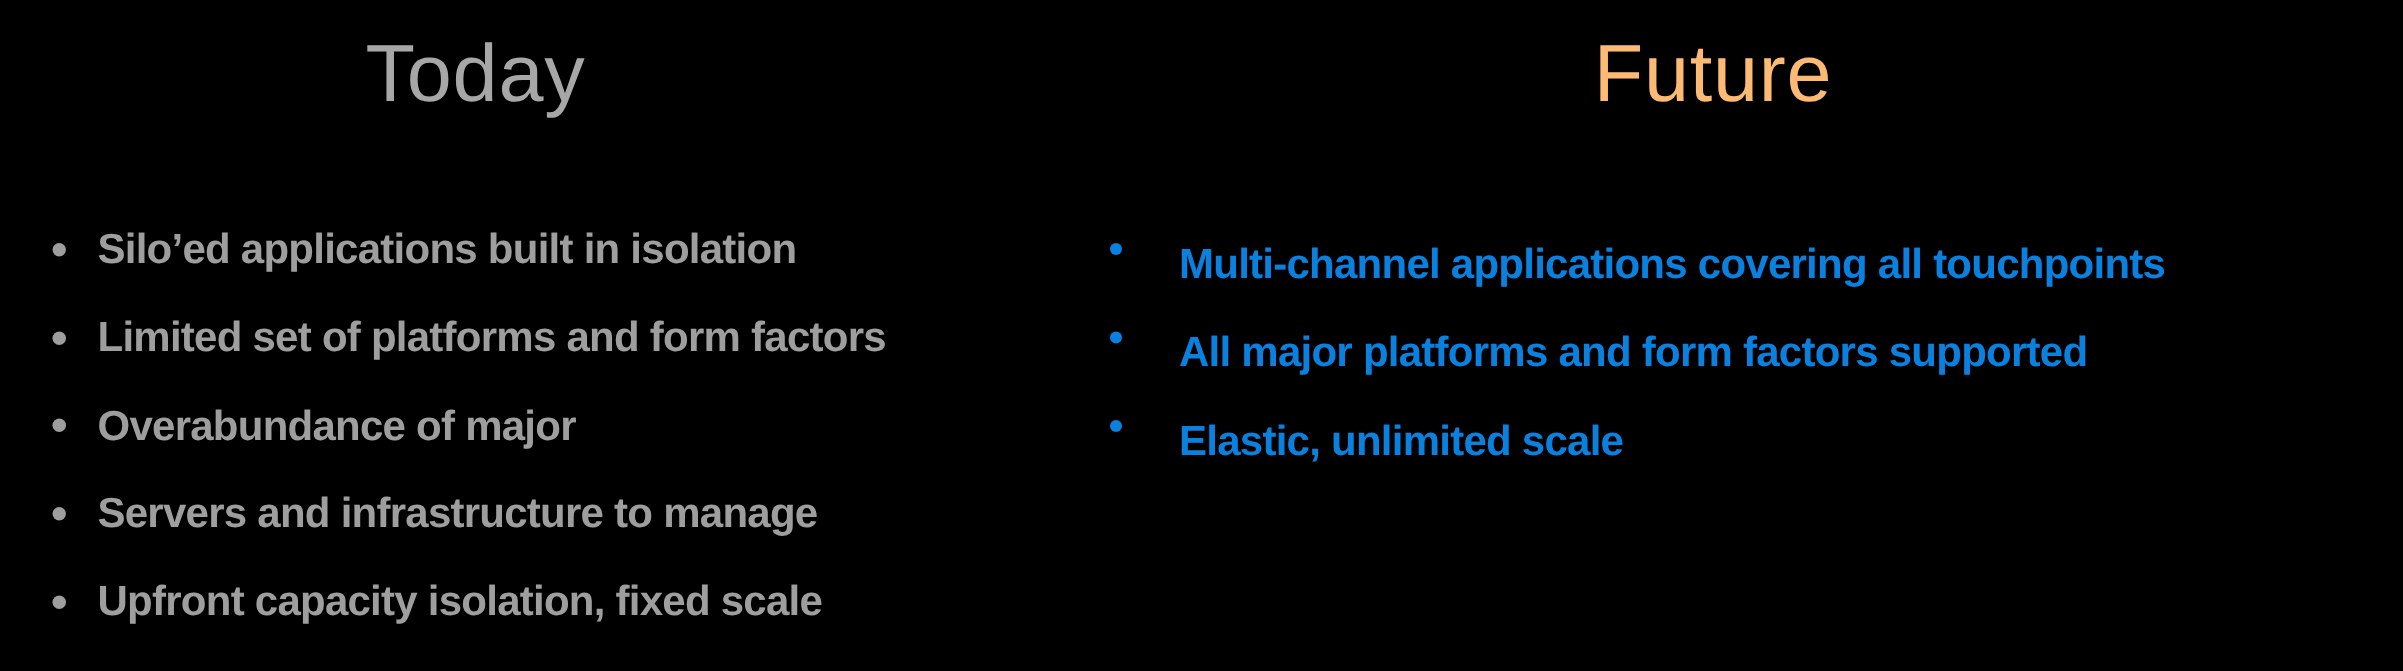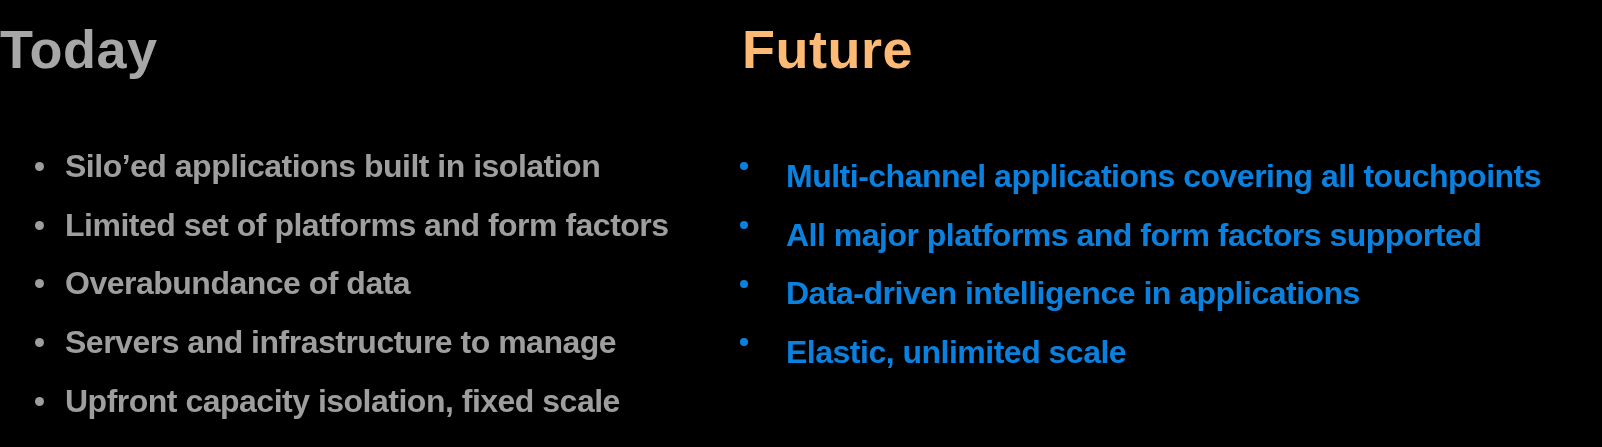--- a/index.html
+++ b/index.html
@@ -8,22 +8,23 @@
     width: 1602px;
     height: 447px;
     background: #000000;
     overflow: hidden;
     font-family: "Liberation Sans", sans-serif;
   }
   .col-title {
     position: absolute;
     top: 14px;
     font-size: 54px;
-    font-weight: 700;
+    font-weight: 400;
     line-height: 1.3;
+    text-align: center;
     letter-spacing: 0.5px;
   }
   .title-today {
     left: 0;
     width: 634px;
     color: #A7A7A7;
   }
   .title-future {
     left: 742px;
     width: 800px;
@@ -45,21 +46,21 @@
   }
   .dot {
     flex: 0 0 auto;
     width: 9px;
     height: 9px;
     border-radius: 50%;
   }
   .bullets-today .dot { background: #9E9E9E; margin-right: 21px; }
   .bullets-future .dot { background: #0A81DE; margin-right: 38px; width: 8px; height: 8px; }
   .item-text {
-    font-size: 32px;
+    font-size: 28px;
     font-weight: 700;
     letter-spacing: -0.5px;
     white-space: nowrap;
   }
   .bullets-today .item-text { color: #9E9E9E; }
   .bullets-future .item-text { color: #0A81DE; margin-top: 20px; }
 </style>
 </head>
 <body>
 
@@ -73,21 +74,21 @@
     <li>
       <span class="dot"></span>
       <span class="item-text">Silo’ed applications built in isolation</span>
     </li>
     <li>
       <span class="dot"></span>
       <span class="item-text">Limited set of platforms and form factors</span>
     </li>
     <li>
       <span class="dot"></span>
-      <span class="item-text">Overabundance of data</span>
+      <span class="item-text">Overabundance of major</span>
     </li>
     <li>
       <span class="dot"></span>
       <span class="item-text">Servers and infrastructure to manage</span>
     </li>
     <li>
       <span class="dot"></span>
       <span class="item-text">Upfront capacity isolation, fixed scale</span>
     </li>
   </ul>
@@ -96,21 +97,17 @@
     <li>
       <span class="dot"></span>
       <span class="item-text">Multi-channel applications covering all touchpoints</span>
     </li>
     <li>
       <span class="dot"></span>
       <span class="item-text">All major platforms and form factors supported</span>
     </li>
     <li>
       <span class="dot"></span>
-      <span class="item-text">Data-driven intelligence in applications</span>
-    </li>
-    <li>
-      <span class="dot"></span>
       <span class="item-text">Elastic, unlimited scale</span>
     </li>
   </ul>
 
 </div>
 
 </body></html>

